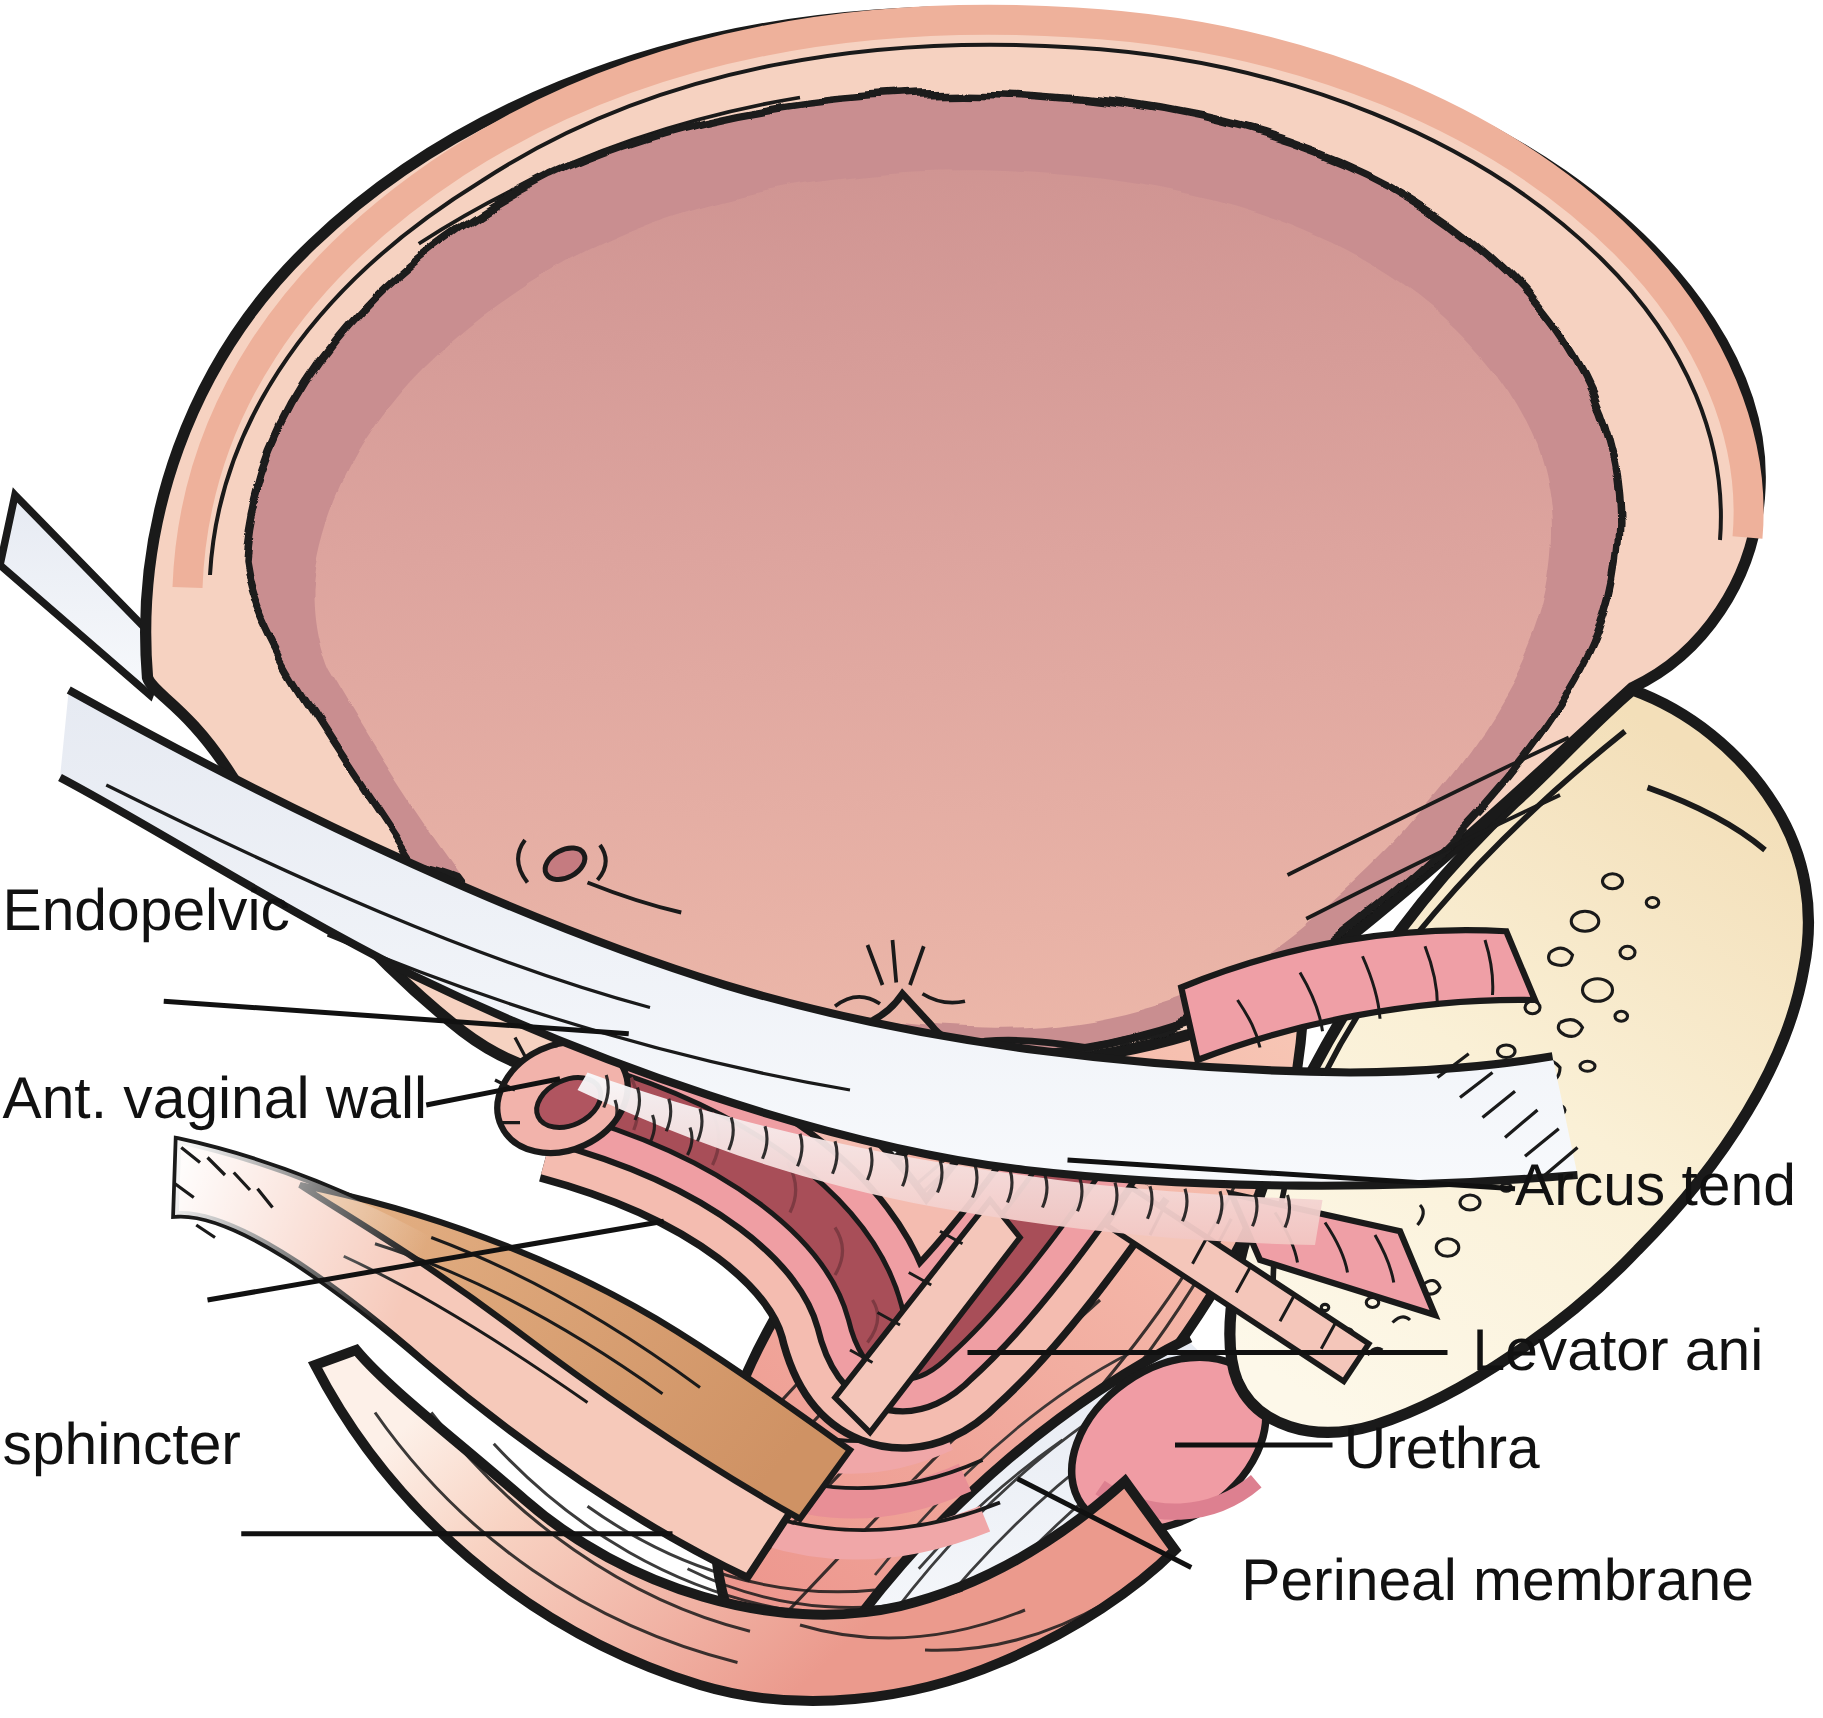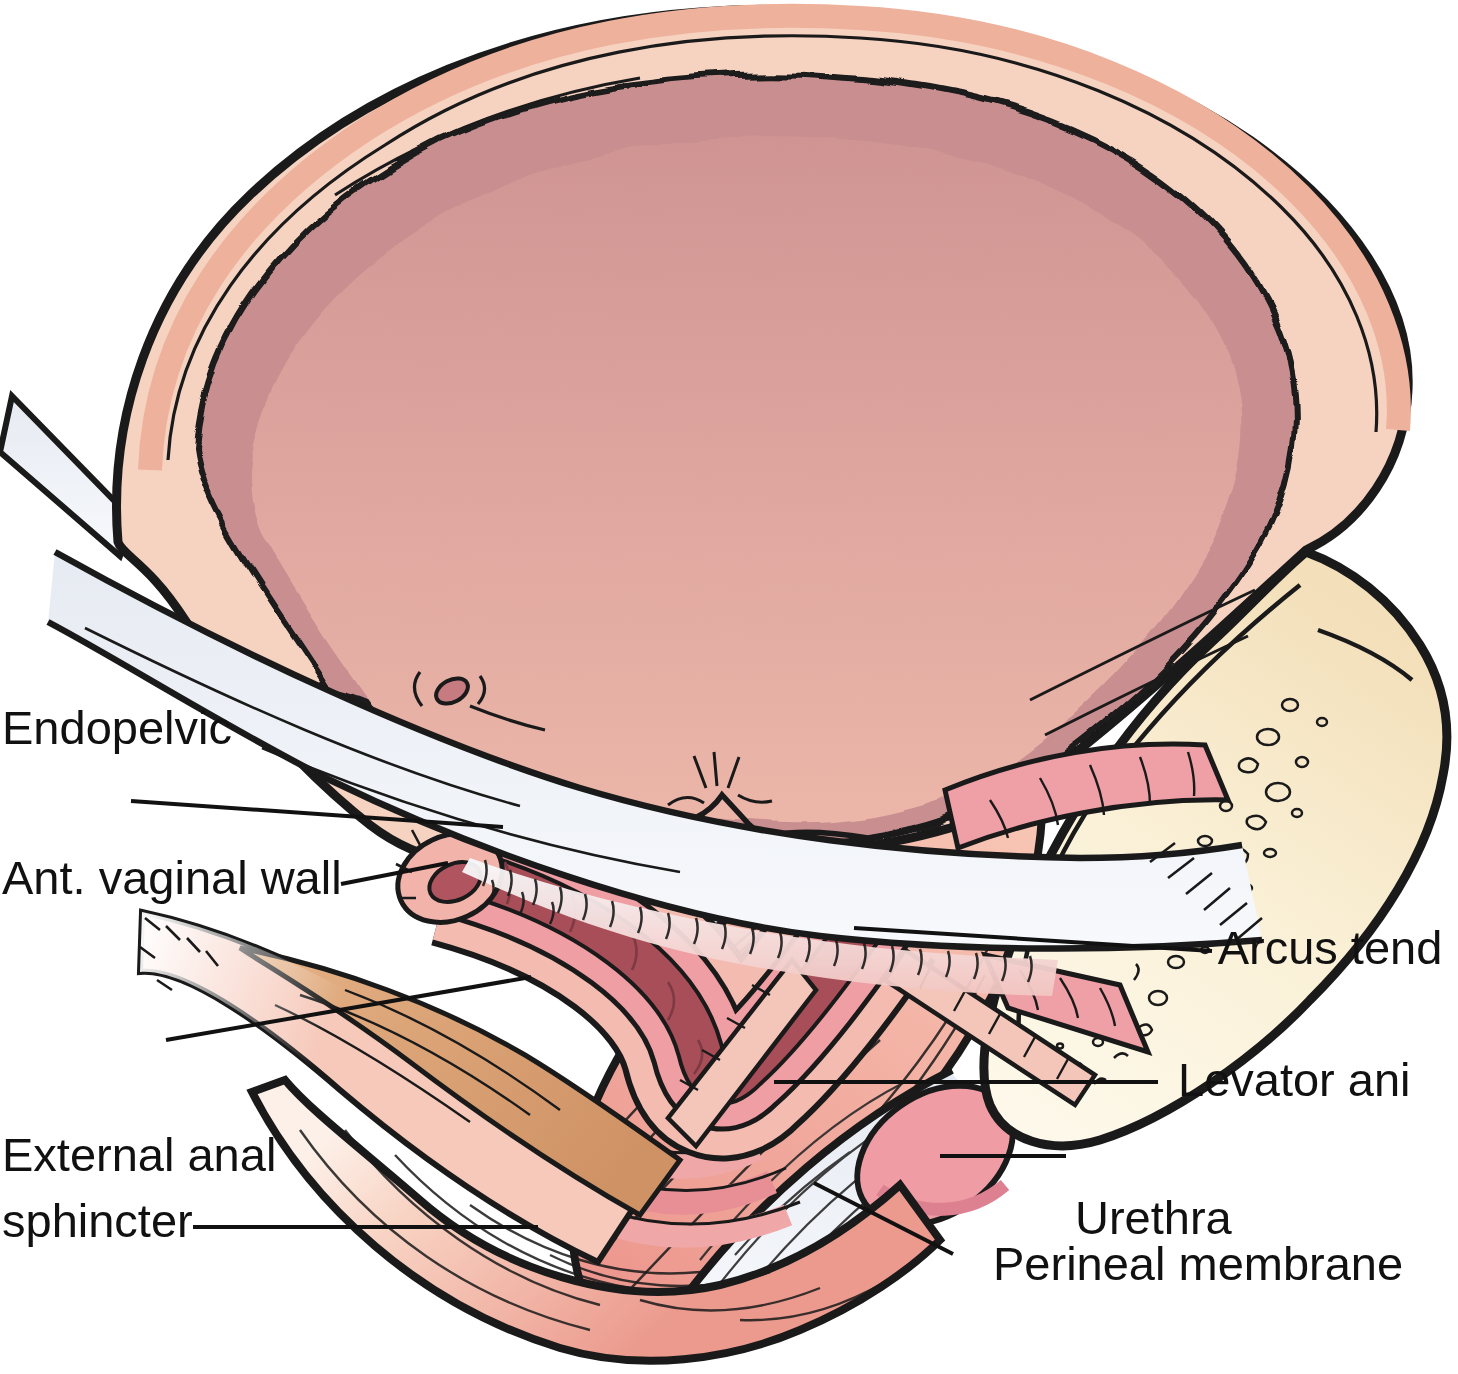--- a/index.html
+++ b/index.html
@@ -4,23 +4,23 @@
 <style>
   html,body{margin:0;padding:0;background:#fff;}
   #stage{position:relative;width:1458px;height:1374px;background:#fff;overflow:hidden;
          font-family:"Liberation Sans",sans-serif;}
   #art{position:absolute;left:0;top:0;}
   .lbl{position:absolute;font-size:47px;line-height:66px;color:#111;white-space:nowrap;}
   #l-endo{left:2px;top:694px;line-height:68px;text-align:right;}
   #l-ant{left:2px;top:845px;}
   #l-rectum{left:2px;top:1004px;}
   #l-ext{left:2px;top:1122px;line-height:66px;}
-  #l-arcus{left:1212px;top:915px;width:236px;text-align:center;line-height:65px;}
+  #l-arcus{left:1212px;top:915px;width:236px;line-height:65px;}
   #l-lev{left:1166px;top:1047px;margin-left:12px;}
-  #l-ure{left:1075px;top:1185px;}
+  #l-ure{left:1075px;top:1125px;}
   #l-peri{left:960px;top:1231px;margin-left:33px;}
 </style>
 </head>
 <body>
 
 <div id="stage">
 
 <svg id="art" width="1458" height="1374" viewBox="0 0 1458 1374" xmlns="http://www.w3.org/2000/svg">
   <defs>
     <linearGradient id="gInt" x1="0" y1="120" x2="0" y2="840" gradientUnits="userSpaceOnUse">
@@ -309,21 +309,20 @@
   </g>
 </svg>
 
 <div class="lbl" id="l-endo">
   <div>Endopelvic</div>
 </div>
 <div class="lbl" id="l-ant">
   <div>Ant. vaginal wall</div>
 </div>
 <div class="lbl" id="l-ext">
-  <div>External anal</div>
   <div>sphincter</div>
 </div>
 <div class="lbl" id="l-arcus">
   <div>Arcus tend</div>
 </div>
 <div class="lbl" id="l-lev">
   <div>Levator ani</div>
 </div>
 <div class="lbl" id="l-ure">
   <div>Urethra</div>

